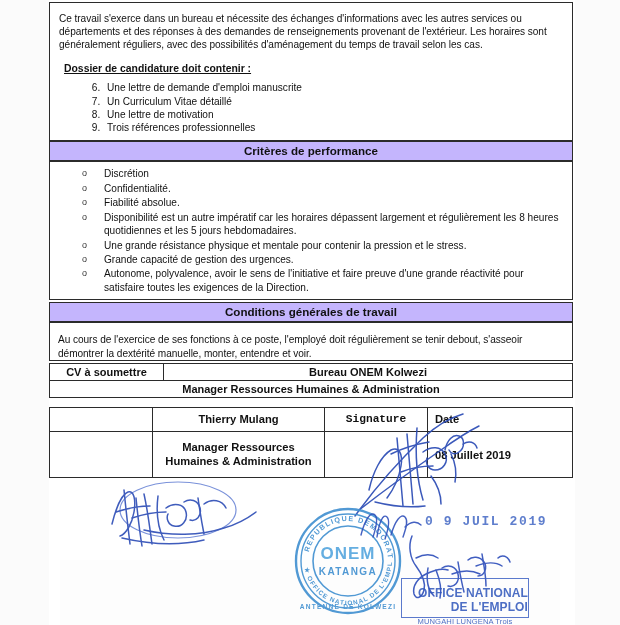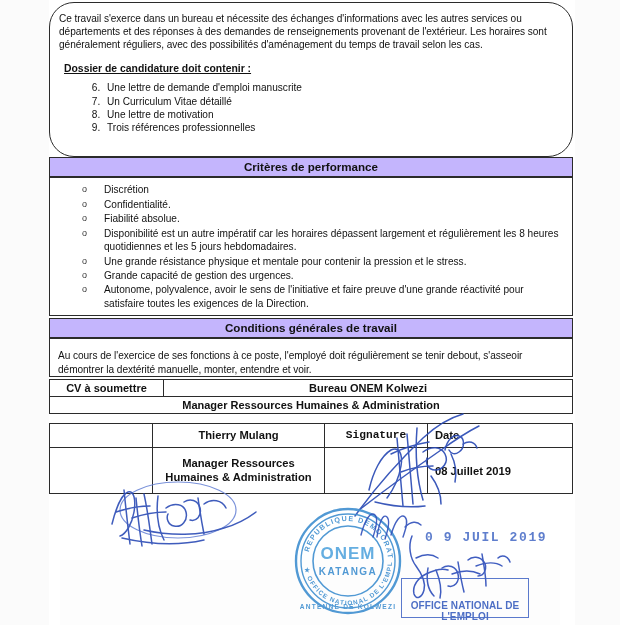--- a/index.html
+++ b/index.html
@@ -35,22 +35,21 @@
     width: 524px;
   }
 
   .block {
     border: 1.6px solid #2b2b2b;
     background: #ffffff;
     box-sizing: border-box;
   }
 
   .intro {
-    padding: 9px 9px 16px 9px;
-    border-radius: 25px;
+    padding: 9px 9px 0 9px;
   }
   .para {
     font-size: 10.1px;
     line-height: 13.1px;
     letter-spacing: -0.05px;
     margin: 0;
   }
 
   .subhead {
     font-size: 10.4px;
@@ -206,27 +205,27 @@
     border: 1.6px solid #3f63c4;
     box-sizing: border-box;
     opacity: .85;
   }
   .stamp-rect .l1, .stamp-rect .l2 {
     color: #2f56bb;
     font-weight: bold;
     text-align: center;
     letter-spacing: .1px;
   }
-  .stamp-rect .l1 { font-size: 10px; margin-top: 21px; }
+  .stamp-rect .l1 { font-size: 12px; margin-top: 7px; text-align: right; }
   .stamp-rect .l2 { font-size: 7.6px; margin-top: 3px; font-weight: normal; }
 
   .date-stamp {
     position: absolute;
     left: 425px;
-    top: 530px;
+    top: 514px;
     font-family: "Liberation Mono", monospace;
     font-size: 13px;
     font-weight: bold;
     color: #5274c9;
     letter-spacing: 1.6px;
     opacity: .92;
   }
 </style>
 </head>
 <body>

